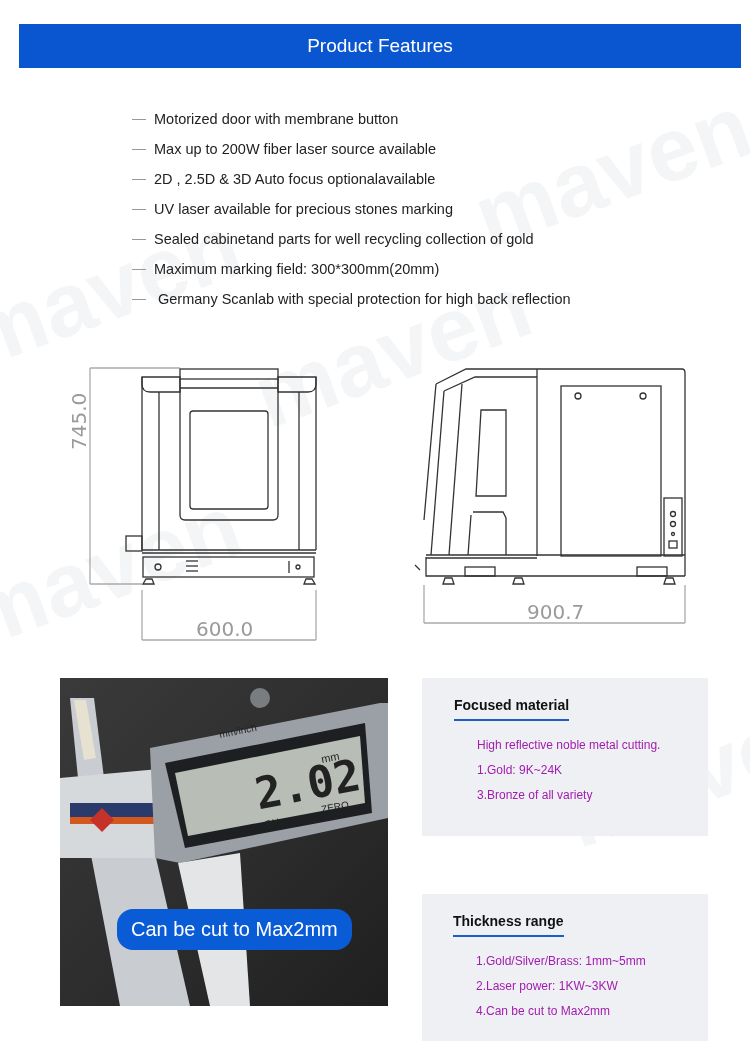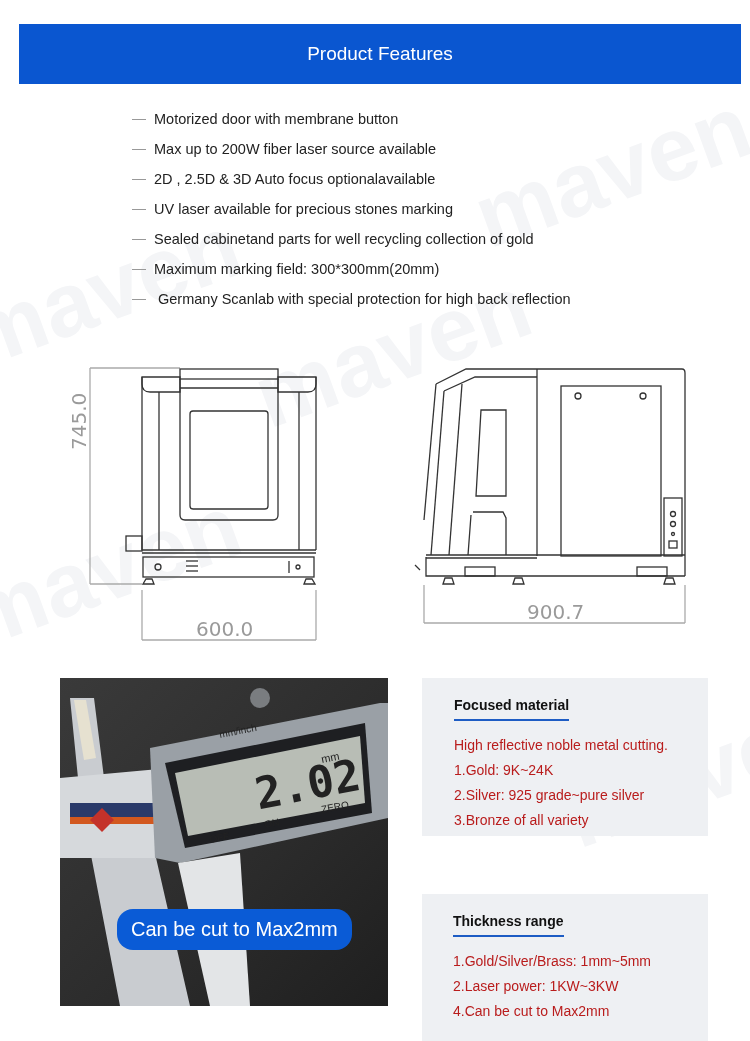--- a/index.html
+++ b/index.html
@@ -5,21 +5,21 @@
   html, body { margin: 0; padding: 0; }
   body {
     width: 750px; height: 1041px; background: #ffffff; position: relative; overflow: hidden;
     font-family: "Liberation Sans", sans-serif; color: #222;
   }
   .watermark {
     position: absolute; font-family: "Liberation Sans", sans-serif; font-weight: bold;
     color: #f4f5f7; font-size: 90px; transform: rotate(-20deg); pointer-events: none; z-index: 0;
   }
   .header-bar {
-    position: absolute; left: 19px; top: 24px; width: 722px; height: 60px;
+    position: absolute; left: 19px; top: 24px; width: 722px; height: 44px;
     background: #0a56d0; display: flex; align-items: center; justify-content: center; z-index: 1;
   }
   .header-title { color: #ffffff; font-size: 19px; }
   .features { position: absolute; left: 132px; top: 104px; z-index: 1; }
   .feature-item { display: flex; align-items: center; height: 30px; font-size: 14.5px; color: #222; }
   .dash { width: 14px; height: 1px; background: #999; margin-right: 8px; }
   .drawings { position: absolute; left: 0; top: 355px; width: 750px; height: 290px; z-index: 1; }
   .dim-label { font-family: "DejaVu Sans", sans-serif; fill: #9a9a9a; font-size: 20px; }
   .photo {
     position: absolute; left: 60px; top: 678px; width: 328px; height: 328px; overflow: hidden;
@@ -31,21 +31,21 @@
     display: flex; align-items: center;
   }
   .info-card {
     position: absolute; left: 422px; width: 286px; background: #eef0f3; z-index: 1;
     padding: 0; box-sizing: border-box;
   }
   .card-title {
     font-weight: bold; font-size: 14px; color: #111; display: inline-block;
     padding-bottom: 6px; border-bottom: 2px solid #1d5cc4;
   }
-  .card-line { font-size: 14px; color: #b91c1c; line-height: 25px; }
+  .card-line { font-size: 12px; color: #a21caf; line-height: 25px; margin-left: 23px; }
 </style>
 </head>
 <body>
 
 <div class="watermark" style="left:470px;top:120px;">maven</div>
 <div class="watermark" style="left:250px;top:300px;">maven</div>
 <div class="watermark" style="left:-40px;top:240px;">maven</div>
 <div class="watermark" style="left:-40px;top:520px;">maven</div>
 <div class="watermark" style="left:560px;top:720px;">maven</div>
 
@@ -179,21 +179,20 @@
     <path d="M118 185 L180 175 L190 328 L150 328 Z" fill="#e3e5e7"></path>
   </svg>
   <div class="photo-badge">Can be cut to Max2mm</div>
 </div>
 
 <div class="info-card" style="top:678px;height:158px;padding:18px 0 0 32px;">
   <div class="card-title">Focused material</div>
   <div style="margin-top:12px;">
     <div class="card-line">High reflective noble metal cutting.</div>
     <div class="card-line">1.Gold: 9K~24K</div>
-    <div class="card-line">2.Silver: 925 grade~pure silver</div>
     <div class="card-line">3.Bronze of all variety</div>
   </div>
 </div>
 
 <div class="info-card" style="top:894px;height:158px;padding:18px 0 0 31px;">
   <div class="card-title">Thickness range</div>
   <div style="margin-top:12px;">
     <div class="card-line">1.Gold/Silver/Brass: 1mm~5mm</div>
     <div class="card-line">2.Laser power: 1KW~3KW</div>
     <div class="card-line">4.Can be cut to Max2mm</div>

